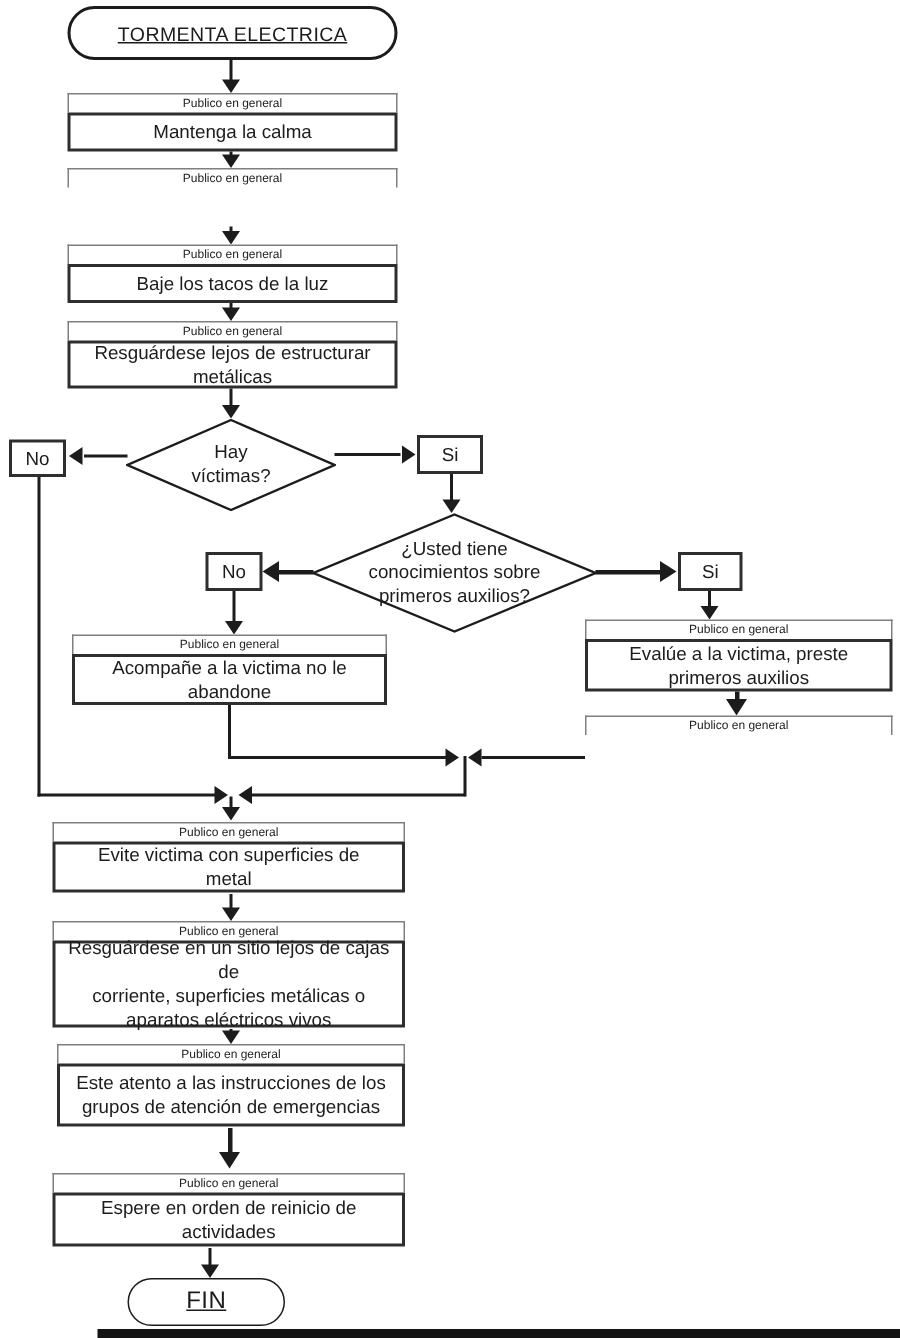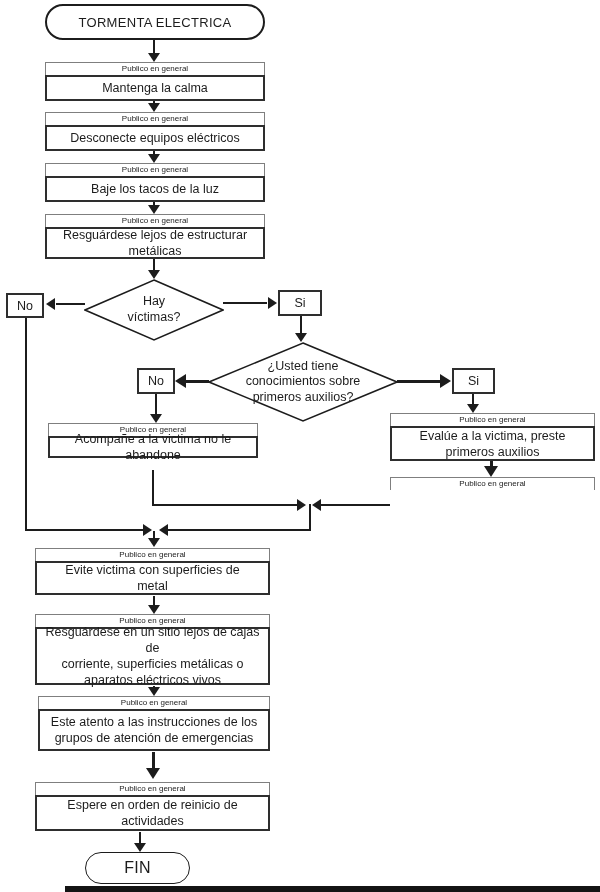--- a/index.html
+++ b/index.html
@@ -4,21 +4,21 @@
 <style>
   html,body{margin:0;padding:0;background:#fff;}
   #canvas{
     position:relative;width:600px;height:892px;background:#ffffff;overflow:hidden;
     font-family:"Liberation Sans", sans-serif;color:#1c1c1c;
   }
   
   .oval{
     position:absolute;background:#fff;border:2px solid #1c1c1c;border-radius:20px;
     display:flex;align-items:center;justify-content:center;
-    font-size:13px;letter-spacing:.3px;box-sizing:border-box;
+    font-size:13px;letter-spacing:.3px;box-sizing:border-box;text-decoration:underline;
   }
   
   .node{position:absolute;box-sizing:border-box;}
   .annot{
     box-sizing:border-box;height:13px;border:1px solid #7f7f7f;border-bottom:none;background:#fff;
     font-size:8px;line-height:12px;text-align:center;color:#222;
     white-space:nowrap;overflow:hidden;
   }
   .nbody{
     box-sizing:border-box;border:2px solid #2e2e2e;background:#fff;
@@ -62,21 +62,20 @@
   <div class="node" style="left:45px;top:62px;width:220px">
     <div class="annot">Publico en general</div>
     <div class="nbody" style="height:26px">Mantenga la calma</div>
   </div>
 
   <div class="vline" style="left:153px;top:101px;height:4px"></div>
   <div class="h-down" style="left:148px;top:103px"></div>
 
   <div class="node" style="left:45px;top:112px;width:220px">
     <div class="annot">Publico en general</div>
-    <div class="nbody" style="height:26px">Desconecte equipos eléctricos</div>
   </div>
 
   <div class="vline" style="left:153px;top:151px;height:5px"></div>
   <div class="h-down" style="left:148px;top:154px"></div>
 
   <div class="node" style="left:45px;top:163px;width:220px">
     <div class="annot">Publico en general</div>
     <div class="nbody" style="height:26px">Baje los tacos de la luz</div>
   </div>
 
@@ -122,21 +121,21 @@
 
   <div class="hline thick" style="left:397px;top:380px;width:44px"></div>
   <div class="h-right big" style="left:440px;top:374px"></div>
   <div class="ynbox" style="left:452px;top:368px;width:43px;height:26px">Si</div>
 
   <div class="vline" style="left:155px;top:394px;height:21px"></div>
   <div class="h-down" style="left:150px;top:414px"></div>
 
   <div class="node" style="left:48px;top:423px;width:210px">
     <div class="annot">Publico en general</div>
-    <div class="nbody" style="height:22px">Acompañe a la victima no le
+    <div class="nbody" style="height:34px">Acompañe a la victima no le
 abandone</div>
   </div>
 
   <div class="vline" style="left:472px;top:394px;height:13px"></div>
   <div class="h-down" style="left:467px;top:404px"></div>
 
   <div class="node" style="left:390px;top:413px;width:205px">
     <div class="annot">Publico en general</div>
     <div class="nbody" style="height:35px">Evalúe a la victima, preste
 primeros auxilios</div>

